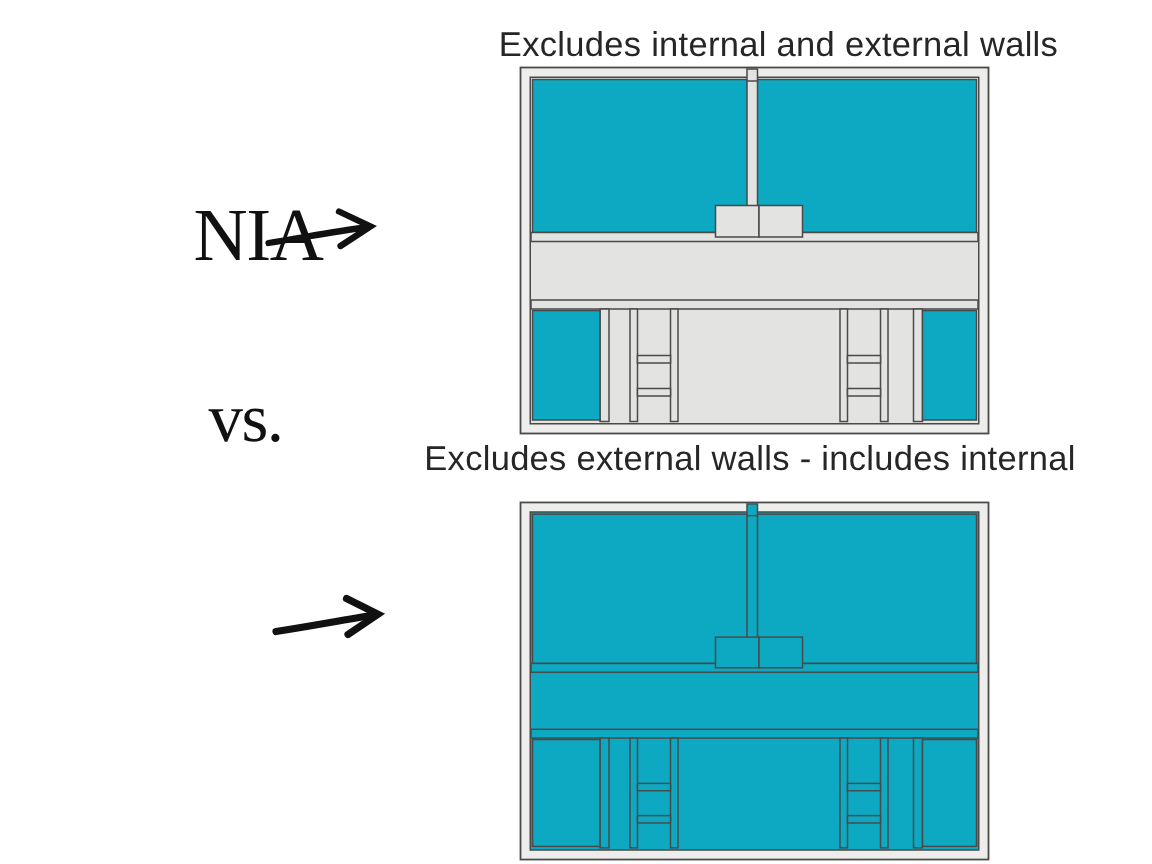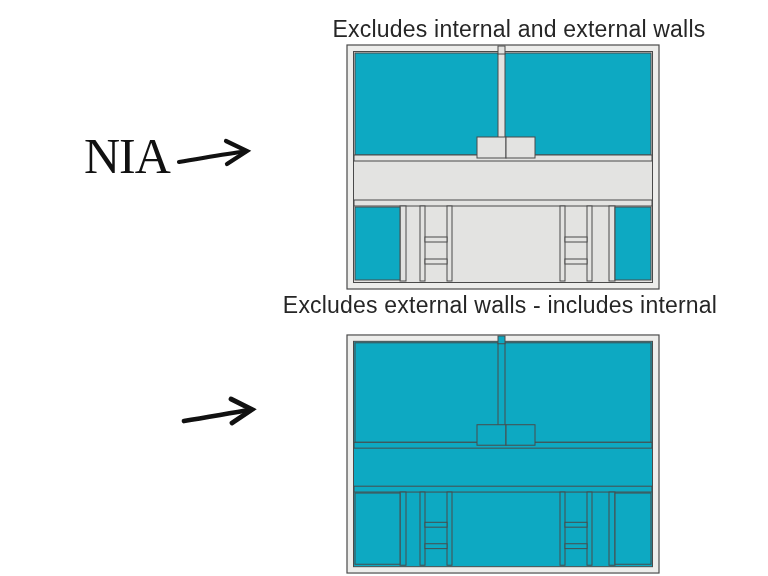--- a/index.html
+++ b/index.html
@@ -10,21 +10,21 @@
   html,body{width:768px;height:576px;overflow:hidden;background:var(--bg);}
   #page{position:relative;width:720px;height:576px;background:var(--bg);
         font-family:"Liberation Sans",sans-serif;color:var(--text);}
 
   .caption{position:absolute;width:620px;text-align:center;
            font-size:23px;font-weight:500;letter-spacing:.2px;color:#262626;}
   #caption-nia{left:209px;top:16px;}
   #caption-gia{left:190px;top:292px;}
 
   .big-label{position:absolute;font-family:"Liberation Serif","DejaVu Serif",serif;
-             color:#111;line-height:1;letter-spacing:-1px;}
+             color:#111;line-height:1;letter-spacing:-1px;margin-left:45px;}
   #label-nia{left:84px;top:131px;font-size:50px;}
   #label-vs{left:94px;top:256px;font-size:46px;}
   #label-gia{left:82px;top:381px;font-size:50px;}
 
   .arrow{position:absolute;width:92px;height:32px;}
   #arrow-nia{left:176px;top:138px;}
   #arrow-gia{left:180px;top:395px;}
   .arrow path{fill:none;stroke:#111;stroke-linecap:round;stroke-linejoin:miter;}
 
   .plan{position:absolute;left:346px;width:314px;}
@@ -39,20 +39,21 @@
 </style>
 <title>NIA vs GIA floor area comparison</title></head>
 <body>
 
 <div id="page">
 
   <div id="caption-nia" class="caption">Excludes internal and external walls</div>
   <div id="caption-gia" class="caption">Excludes external walls - includes internal</div>
 
   <div id="label-nia" class="big-label">NIA</div>
+  <div id="label-vs" class="big-label">vs.</div>
 
   <svg id="arrow-nia" class="arrow" viewBox="0 0 92 32" aria-hidden="true">
     <path d="M3,24 C28,20 48,16 69,13.5" stroke-width="4.2"></path>
     <path d="M50,3 L71,13 L51,26" stroke-width="4.2"></path>
   </svg>
   <svg id="arrow-gia" class="arrow" viewBox="0 0 92 32" aria-hidden="true">
     <path d="M4,26 C30,22 50,18 70,15" stroke-width="4.8"></path>
     <path d="M51,4 L72,14.5 L52,28" stroke-width="4.8"></path>
   </svg>
 

